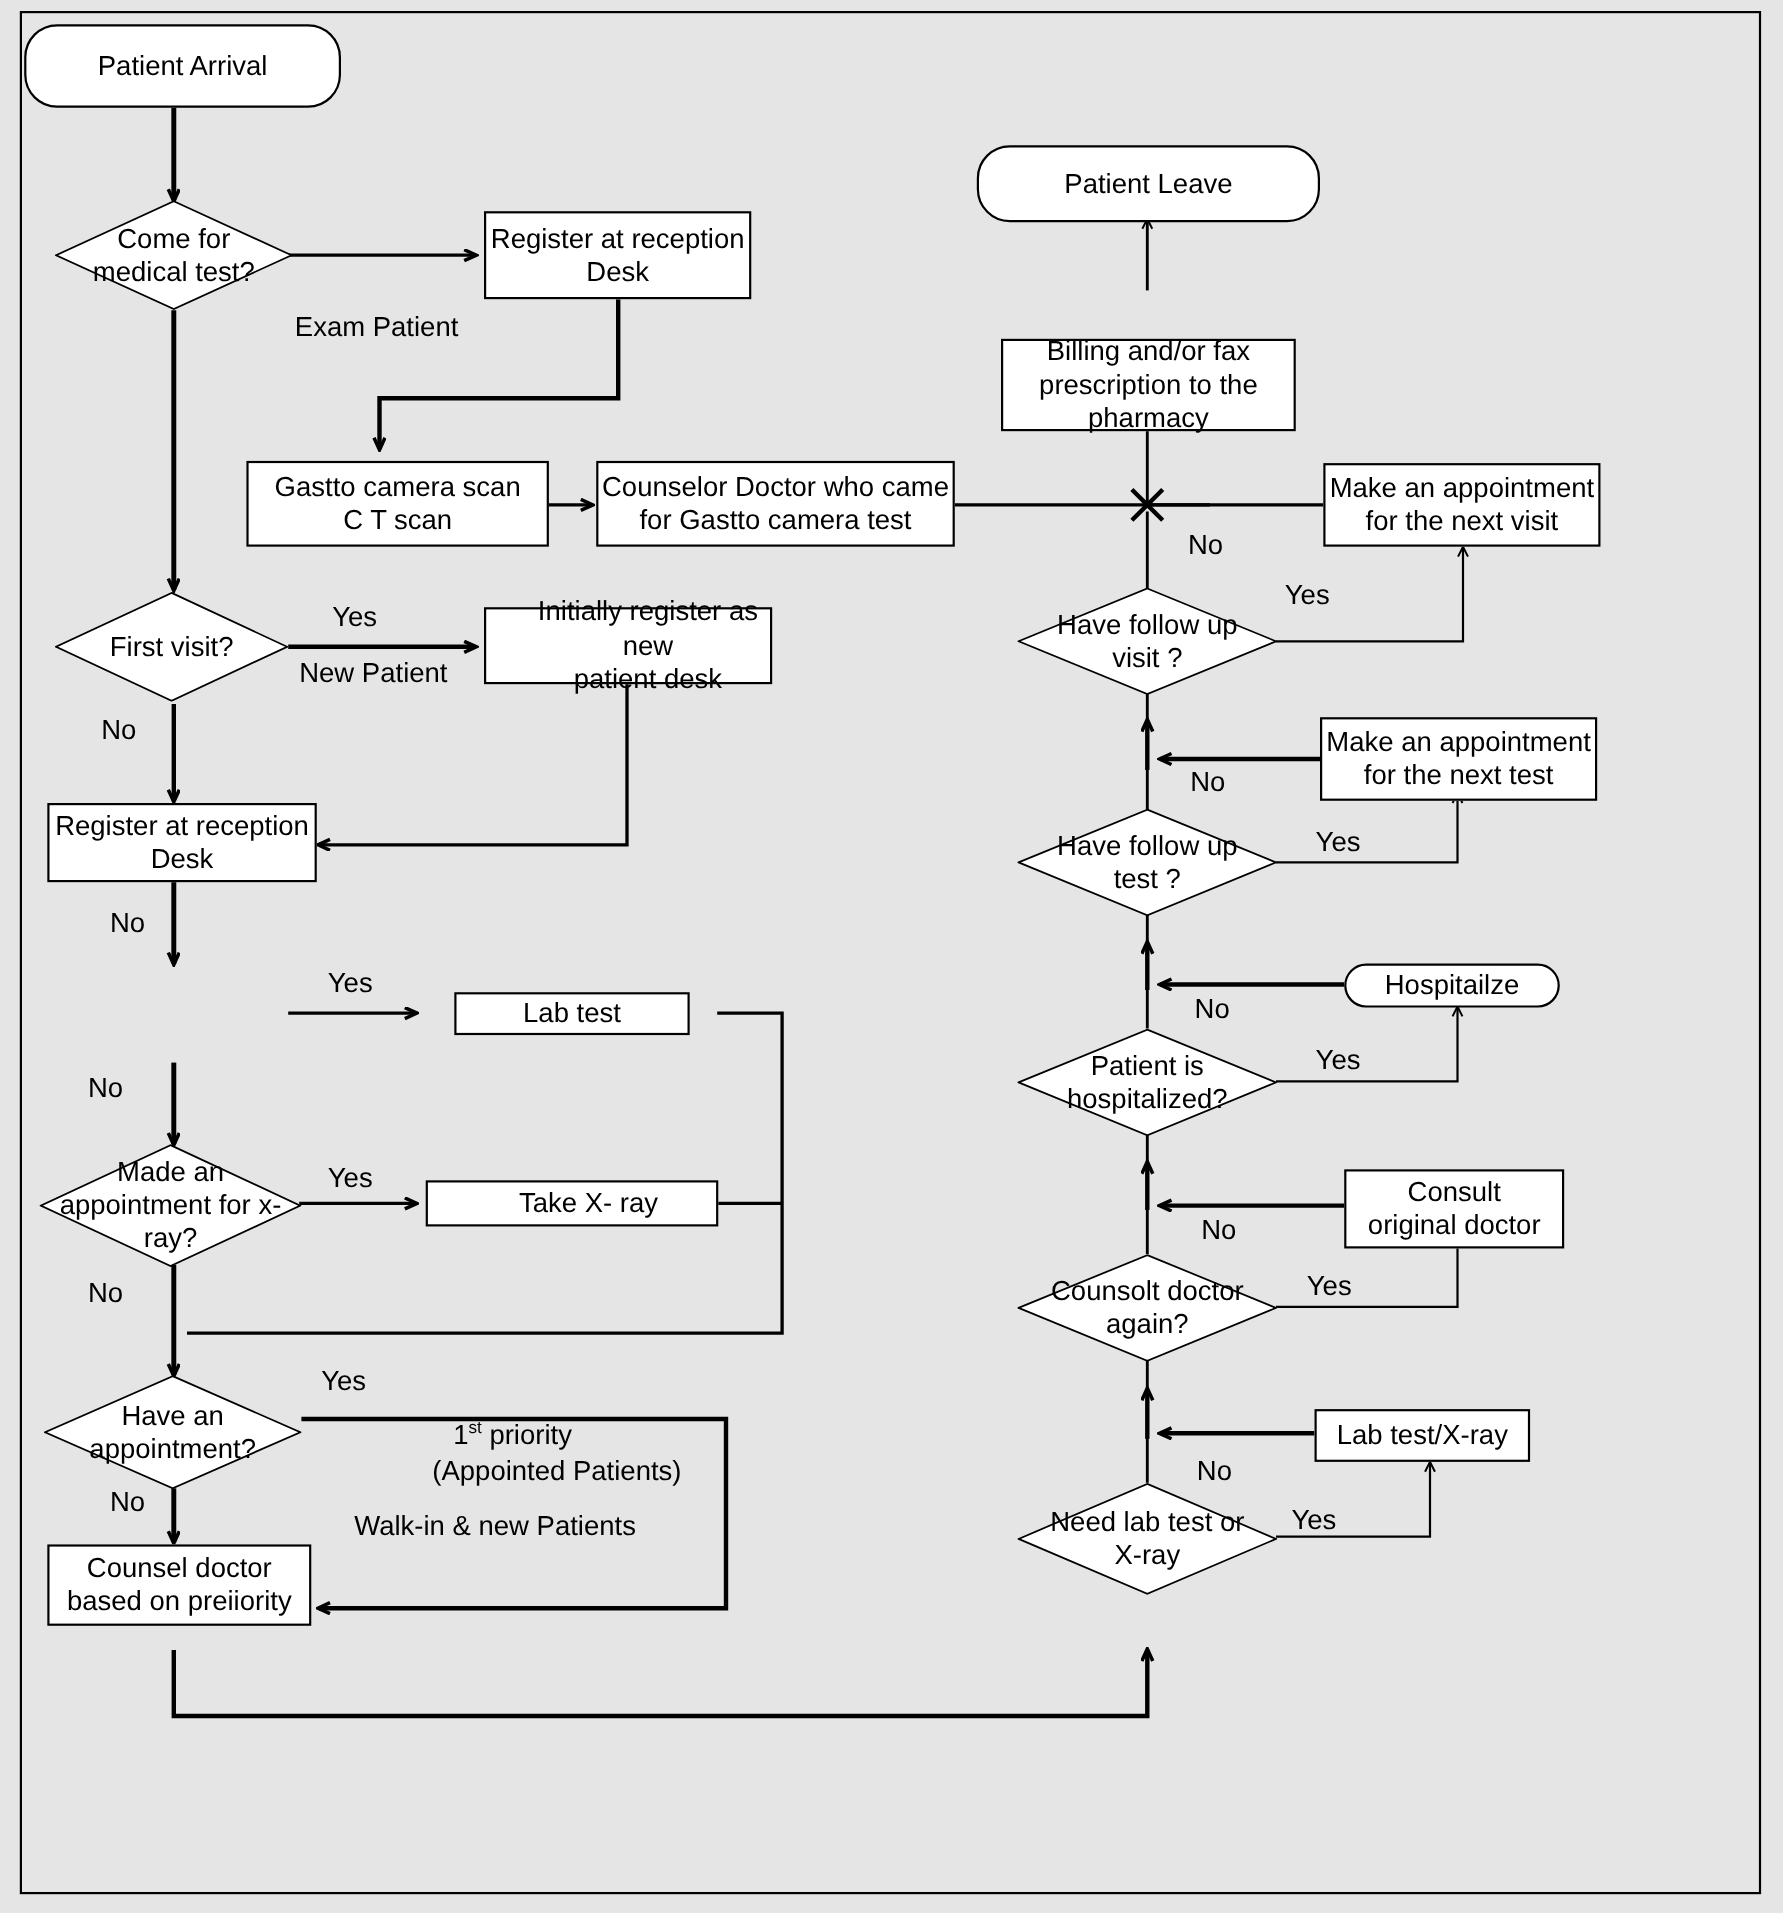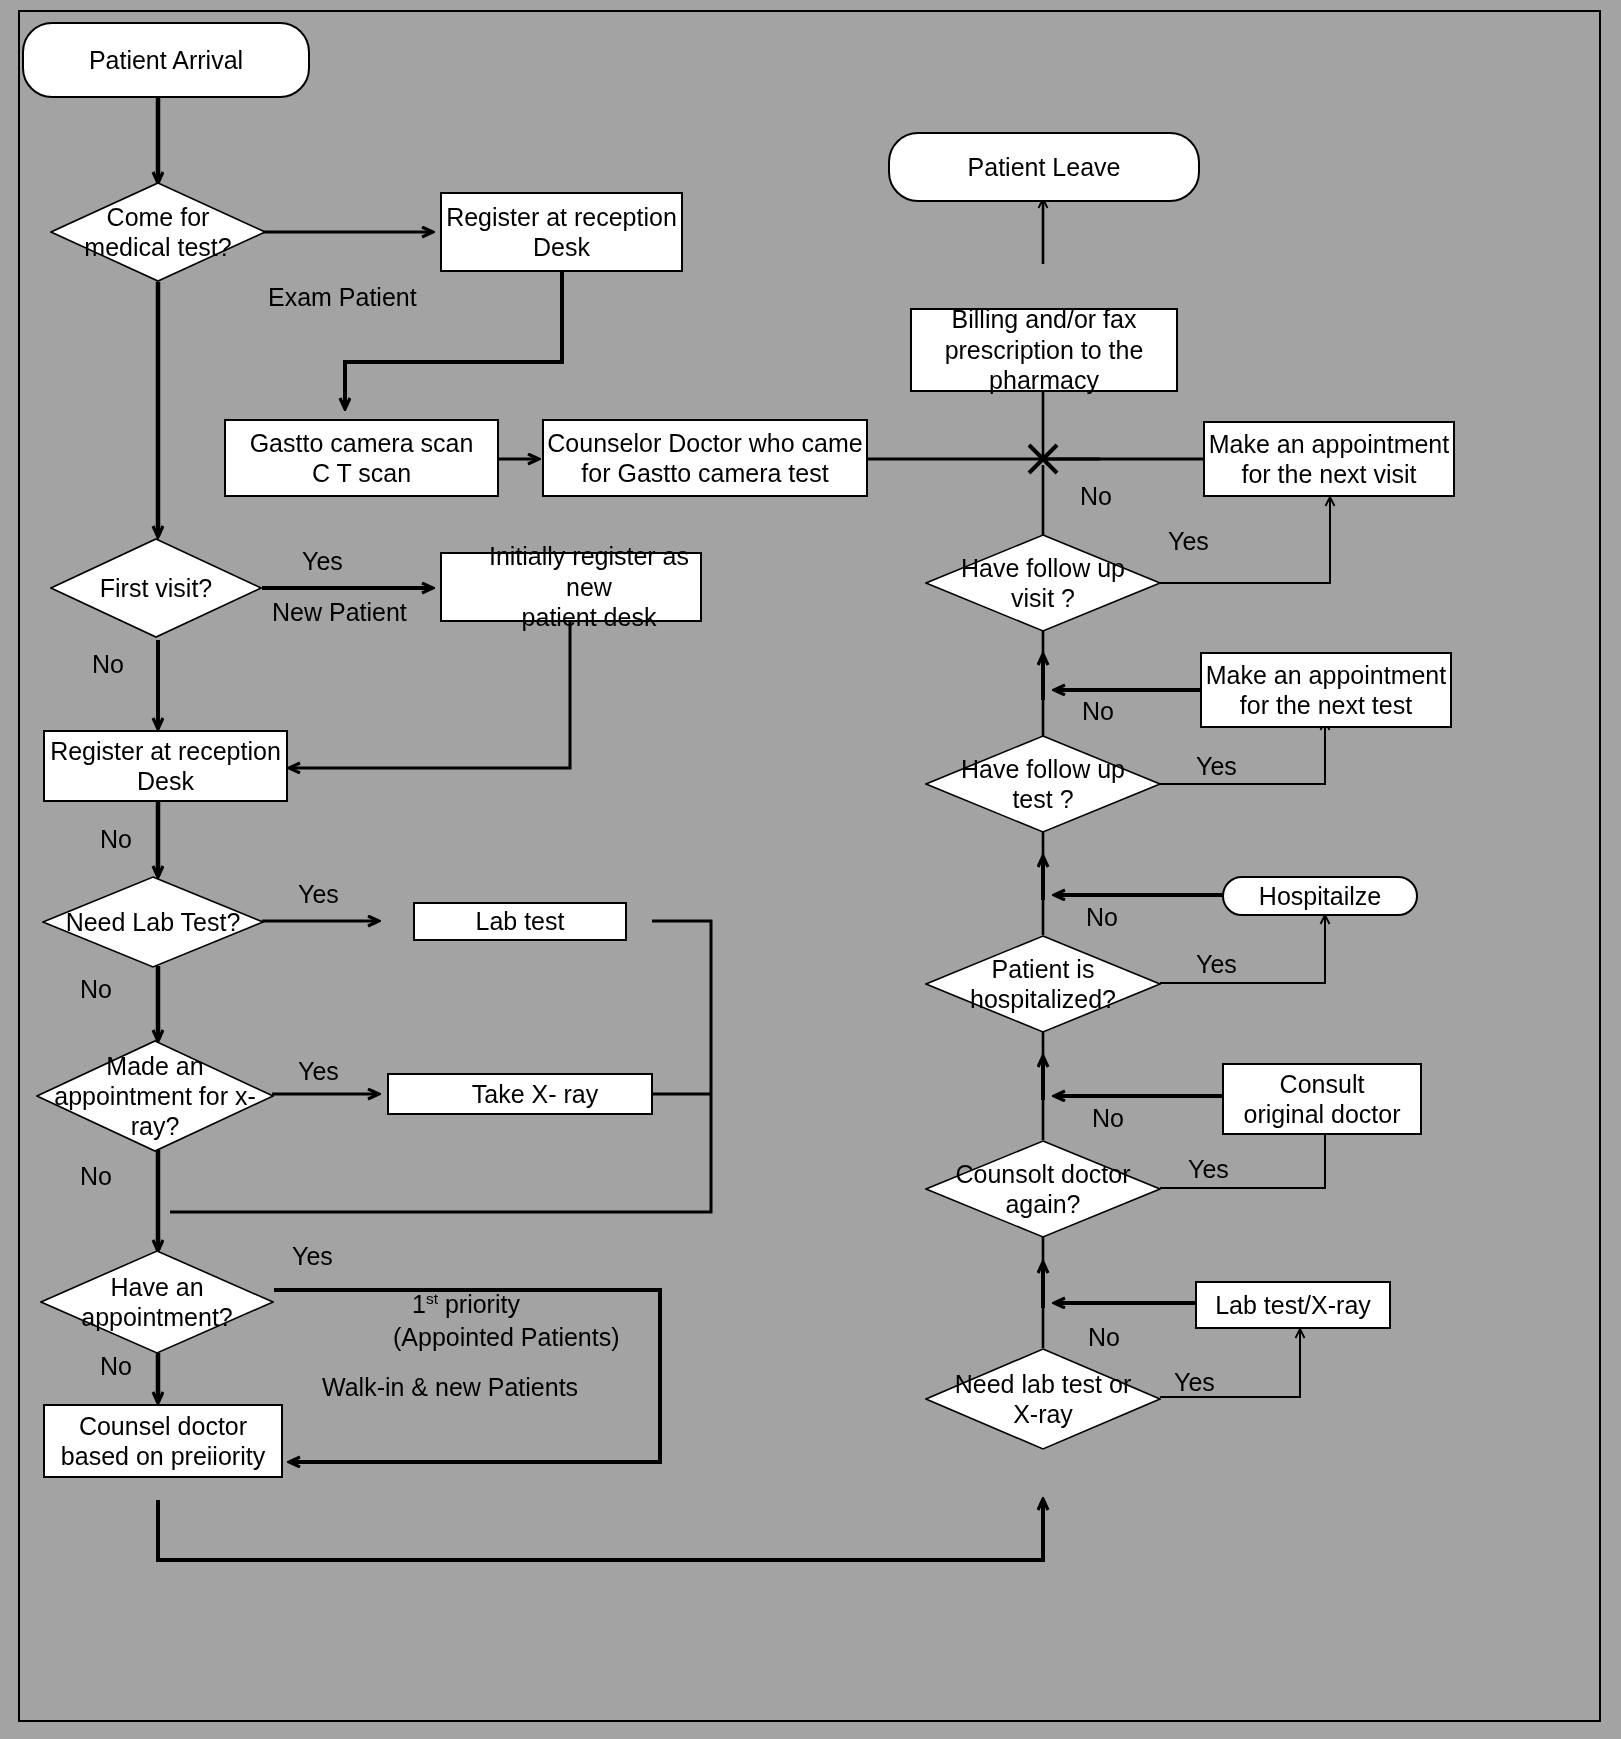--- a/index.html
+++ b/index.html
@@ -7,21 +7,21 @@
     padding: 0;
     background: #ffffff;
   }
   body {
     font-family: "Liberation Sans", sans-serif;
   }
   #canvas {
     position: relative;
     width: 1621px;
     height: 1739px;
-    background: #a3a3a3;
+    background: #e5e5e5;
     overflow: hidden;
   }
   #frame {
     position: absolute;
     left: 18px;
     top: 10px;
     width: 1583px;
     height: 1712px;
     border: 2px solid #000;
     box-sizing: border-box;
@@ -233,26 +233,20 @@
   <div class="edgelabel" style="left:92px; top:650px;">No</div>
 
   <div class="node rect multiline" style="left:440px; top:552px; width:262px; height:70px;padding-left:36px;">Initially register as new
 patient desk</div>
 
   <div class="node rect multiline" style="left:43px; top:730px; width:245px; height:72px;">Register at reception
 Desk</div>
 
   <div class="edgelabel" style="left:100px; top:825px;">No</div>
 
-  <div class="diamond-wrap" style="left:42px; top:876px; width:222px; height:92px;">
-    <svg class="dshape" viewBox="0 0 222 92" preserveAspectRatio="none">
-        <polygon points="111,1 221,46 111,91 1,46" fill="#fff" stroke="#000" stroke-width="1.6" vector-effect="non-scaling-stroke"></polygon>
-      </svg>
-    <div class="dlabel">Need Lab Test?</div>
-  </div>
 
   <div class="edgelabel" style="left:298px; top:880px;">Yes</div>
   <div class="edgelabel" style="left:80px; top:975px;">No</div>
 
   <div class="node rect" style="left:387px; top:902px; width:214px; height:39px;margin-left:26px;">Lab test</div>
 
   <div class="diamond-wrap" style="left:36px; top:1040px; width:238px; height:112px;">
     <svg class="dshape" viewBox="0 0 238 112" preserveAspectRatio="none">
         <polygon points="119,1 237,56 119,111 1,56" fill="#fff" stroke="#000" stroke-width="1.6" vector-effect="non-scaling-stroke"></polygon>
       </svg>

